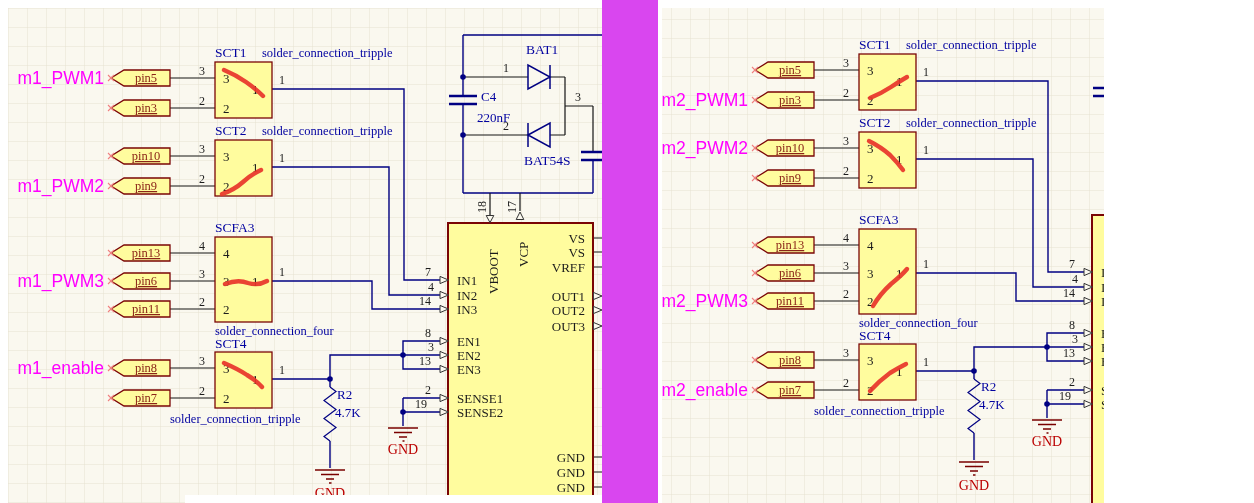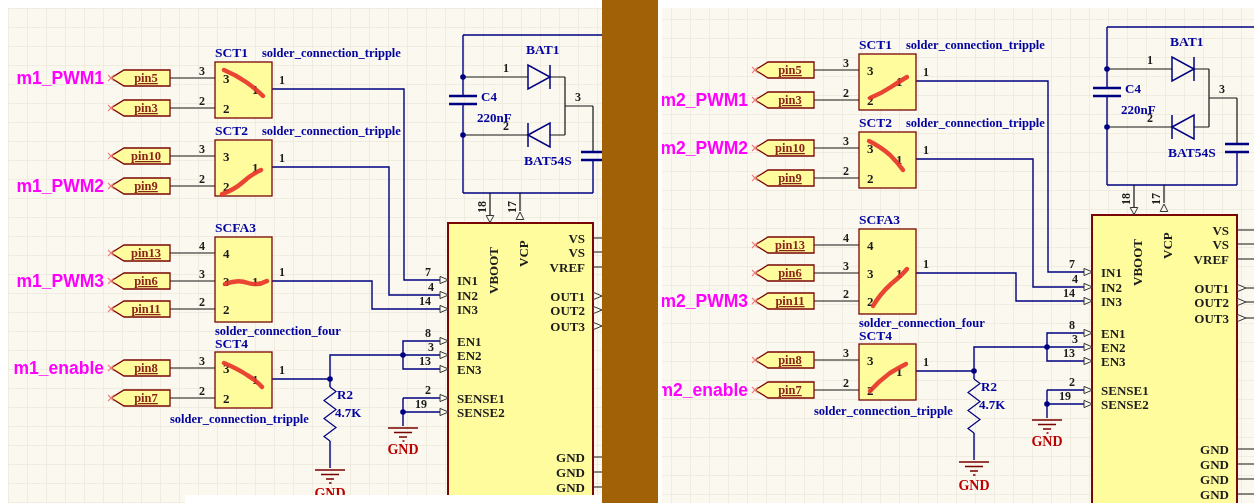--- a/index.html
+++ b/index.html
@@ -1,17 +1,17 @@
 <!DOCTYPE html>
 <html><head>
 <meta charset="utf-8">
 <style>
   html,body{margin:0;padding:0;background:#ffffff;}
-  #screen{position:relative;width:1254px;height:503px;background:#a16207;overflow:hidden;
-          font-family:"Liberation Serif","DejaVu Serif",serif;font-weight:bold;}
+  #screen{position:relative;width:1104px;height:503px;background:#d946ef;overflow:hidden;
+          font-family:"Liberation Serif","DejaVu Serif",serif;}
   svg{position:absolute;display:block;}
   #defs-svg{position:absolute;width:0;height:0;}
   text{font-family:"Liberation Serif","DejaVu Serif",serif;}
   .des{fill:#0202A0;font-size:13.5px;}
   .cmt{fill:#0202A0;font-size:12.5px;}
   .nvl{fill:#0202A0;font-size:13px;}
   .pn{fill:#1c1c1c;font-size:13px;}
   .num{fill:#1c1c1c;font-size:12px;}
   .prt{fill:#8B2418;font-size:12.5px;text-decoration:underline;}
   .gndt{fill:#BB0000;font-size:14px;}

